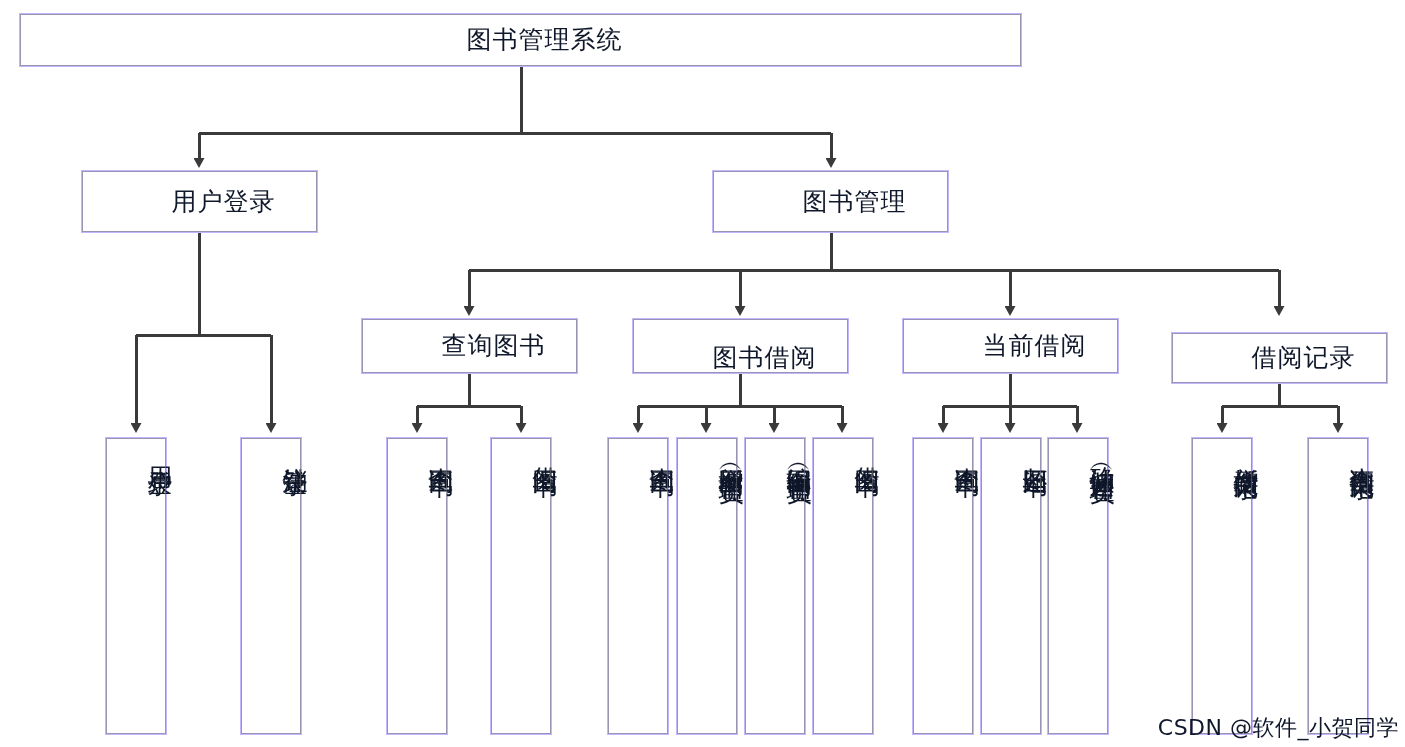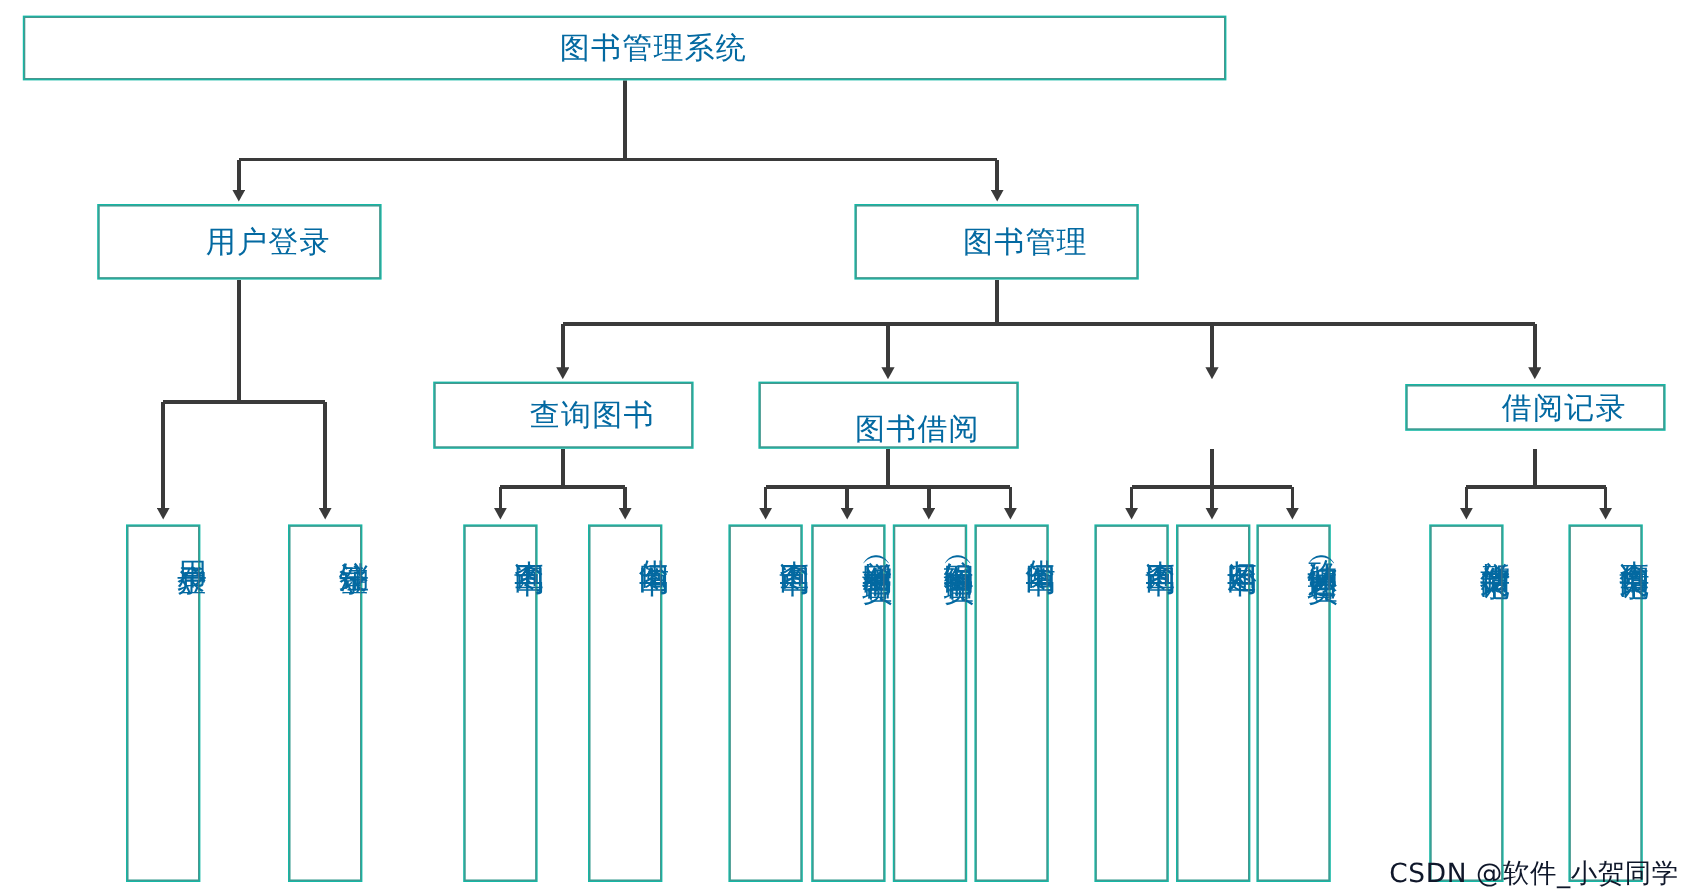--- a/index.html
+++ b/index.html
@@ -23,25 +23,25 @@
     left: 0;
     top: 0;
     width: 1405px;
     height: 747px;
     pointer-events: none;
   }
   .node {
     position: absolute;
     box-sizing: border-box;
     background: #ffffff;
-    border: 2px solid #14b8a6;
+    border: 2px solid #c4b5fd;
     display: flex;
     align-items: center;
     justify-content: center;
-    color: #0369a1;
+    color: #0f172a;
     z-index: 2;
     padding-left: 48px;
   }
   
   .node::after {
     content: "";
     position: absolute;
     left: -1px; top: -1px; right: -1px; bottom: -1px;
     border: 1px solid rgba(120,120,120,0.55);
     pointer-events: none;
@@ -147,21 +147,24 @@
   <div class="node horiz" style="left:712px; top:170px; width:237px; height:63px;">
     <span class="label">图书管理</span>
   </div>
 
   <div class="node horiz" style="left:361px; top:318px; width:217px; height:56px;">
     <span class="label">查询图书</span>
   </div>
   <div class="node horiz" style="left:632px; top:318px; width:217px; height:56px;align-items:flex-end;">
     <span class="label">图书借阅</span>
   </div>
-  <div class="node horiz" style="left:1171px; top:320px; width:217px; height:39px;">
+  <div class="node horiz" style="left:902px; top:318px; width:217px; height:56px;">
+    <span class="label">当前借阅</span>
+  </div>
+  <div class="node horiz" style="left:1171px; top:332px; width:217px; height:52px;">
     <span class="label">借阅记录</span>
   </div>
 
   <div class="node vert" style="left:105px; top:437px; width:62px; height:298px;">
     <span class="label">用户登录</span>
   </div>
   <div class="node vert" style="left:240px; top:437px; width:62px; height:298px;">
     <span class="label">注销登录</span>
   </div>
 

